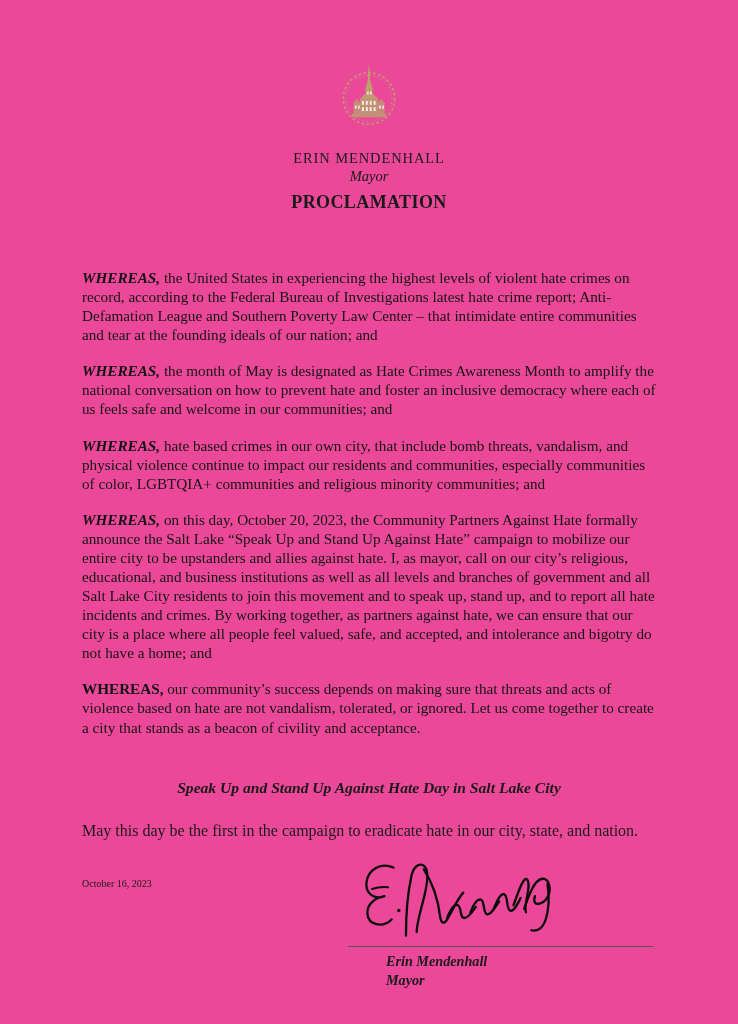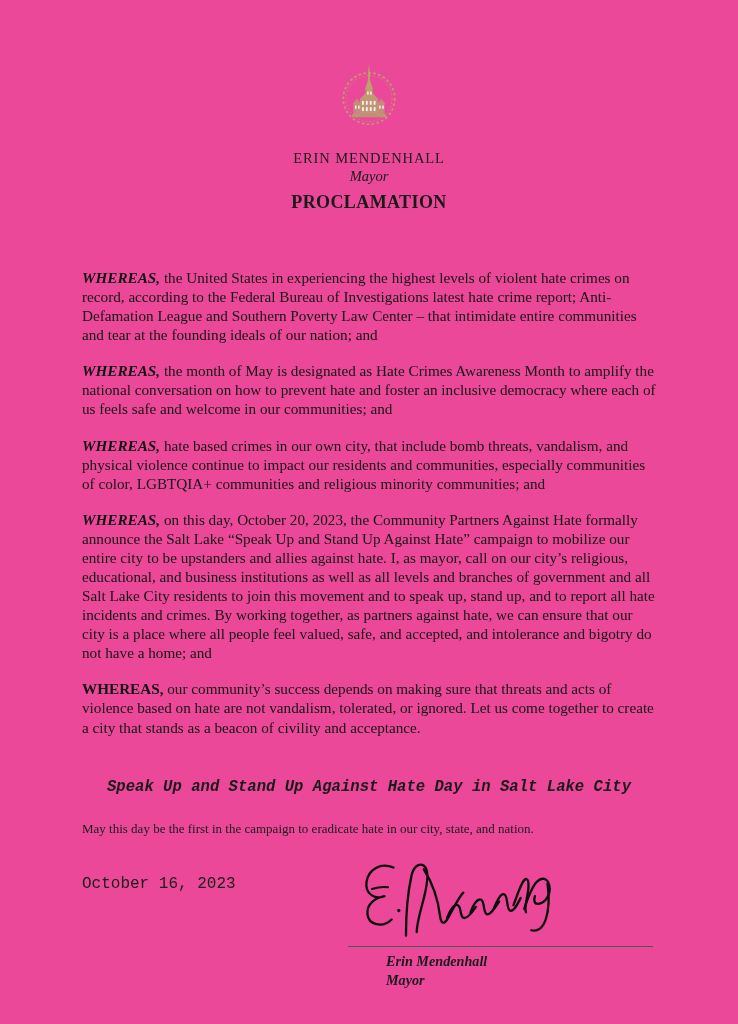--- a/index.html
+++ b/index.html
@@ -96,34 +96,32 @@
   .spacer-sm { height: 5px; }
 
   .proclaim-title {
     font-size: 15.6px;
     font-weight: bold;
     font-style: italic;
     text-align: center;
     line-height: 1.27;
     margin: 19px 0 0 0;
     padding: 0 24px;
-    font-family: Liberation Mono, monospace;
   }
 
   .closing-line {
-    font-size: 13px;
+    font-size: 16px;
     line-height: 1.26;
     margin: 24px 0 0 0;
   }
 
   .date-line {
-    font-size: 16px;
+    font-size: 10px;
     line-height: 1.26;
     margin: 36px 0 0 0;
-    font-family: Liberation Mono, monospace;
   }
 
   
   .signature-area {
     position: absolute;
     left: 348px;
     top: 852px;
     width: 310px;
   }
   .signature-mark {

